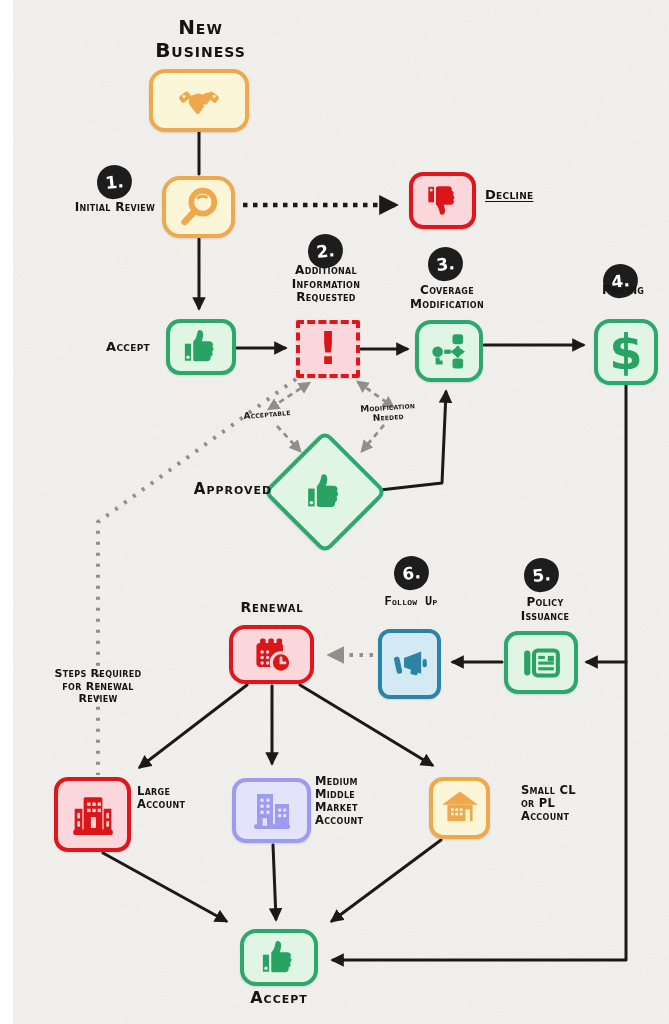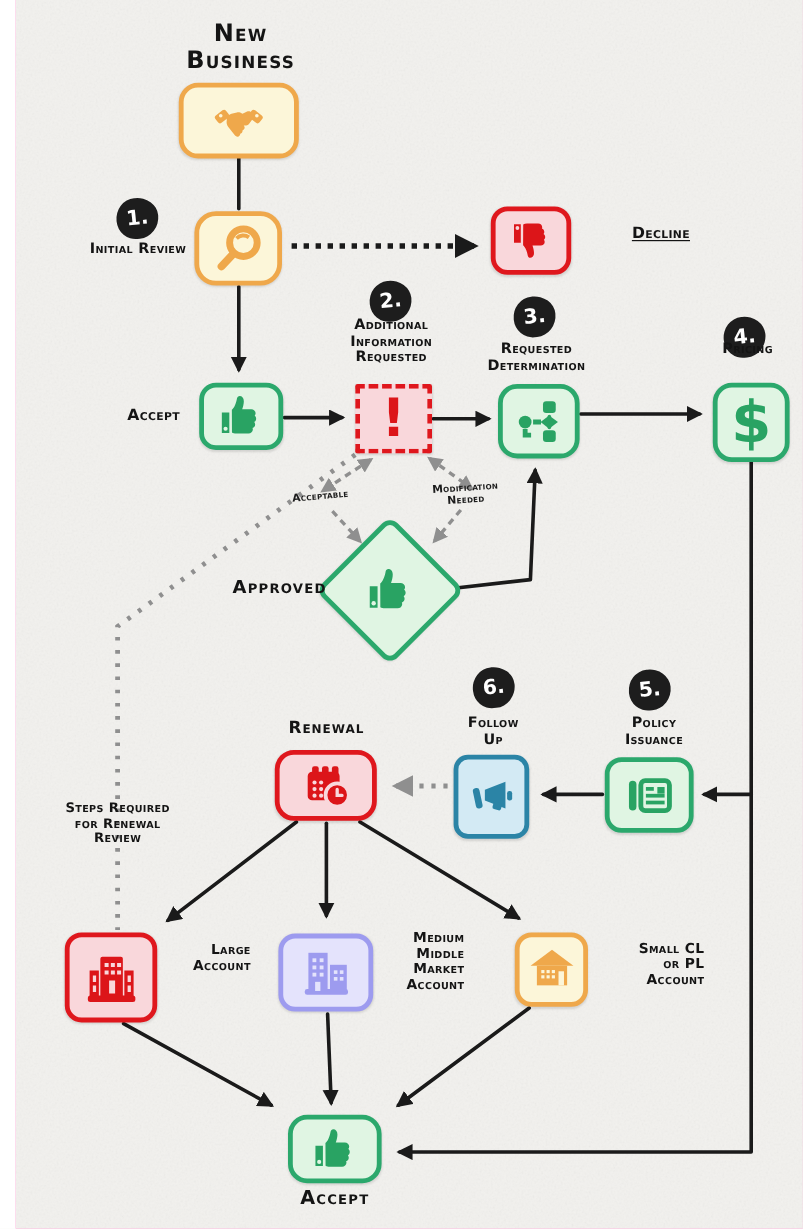--- a/index.html
+++ b/index.html
@@ -17,21 +17,21 @@
   .green {border-color:#2ba86c;background:#e0f5e3;color:#29a363;}
   .red   {border-color:#df171d;background:#f9d7db;color:#dc1519;}
   .blue  {border-color:#2b84a6;background:#d3eaf4;color:#2b84a6;}
   .purple{border-color:#9d9bef;background:#e4e3fc;color:#9d9bef;}
   .dashedbox{border-style:dashed;border-width:4px;border-radius:2px;}
   .diamond{transform:rotate(45deg);border-radius:9px;}
   .diamond .ic{transform:rotate(-45deg);}
   .ic{display:flex;align-items:center;justify-content:center;line-height:0;}
   .lbl{position:absolute;z-index:3;font-weight:bold;font-variant:small-caps;color:#141414;text-align:center;line-height:1.14;letter-spacing:.3px;}
   .title{font-size:20px;letter-spacing:1px;}
-  .left{text-align:right;}
+  .left{text-align:left;}
   .under{text-decoration:underline;text-underline-offset:2px;}
   .edgelbl{color:#1c1c1c;font-size:9px;letter-spacing:.2px;}
   .badge{position:absolute;z-index:3;width:35px;height:34px;background:#1d1d1d;color:#fff;display:flex;align-items:center;justify-content:center;font-weight:bold;font-size:17px;border-radius:48% 52% 50% 46% / 52% 48% 54% 48%;transform:rotate(-6deg);}
   .glyph{font-weight:bold;line-height:1;}
 </style>
 </head>
 <body>
 
 <div class="canvas">
 
@@ -130,21 +130,21 @@
     <span class="ic">
       <svg width="44" height="44" viewBox="0 0 24 24" fill="currentColor">
         <path d="M3.2 10.2h3.4v9.3H3.2z"></path>
         <circle cx="4.9" cy="17.6" r=".95" fill="#e0f5e3"></circle>
         <path d="M7.8 19.3c.5.3 1.2.5 1.9.5h5.6c1.1 0 2-.8 2-1.8 0-.25-.05-.5-.15-.7.7-.25 1.2-.9 1.2-1.65 0-.4-.15-.8-.4-1.1.5-.3.85-.85.85-1.5 0-.55-.25-1.05-.65-1.35.25-.3.4-.7.4-1.1 0-1-.9-1.8-2-1.8h-4.1c.35-1 .75-2.5.75-3.7 0-1.5-.8-2.4-1.9-2.4-.6 0-1.1.45-1.2 1.05-.25 1.5-.95 3.9-2 4.9l-.35.3z"></path>
       </svg>
     </span>
   </div>
 
   <div class="badge" style="left:415px;top:247px;">3.</div>
-  <div class="lbl" style="left:372px;top:284px;width:124px;font-size:12px;">Requested Determination</div>
+  <div class="lbl" style="left:372px;top:284px;width:124px;font-size:12px;">Coverage Modification</div>
   <div class="node green" style="left:402px;top:320px;width:68px;height:62px;border-radius:16px;">
     <span class="ic">
       <svg width="44" height="44" viewBox="0 0 24 24" fill="currentColor">
         <circle cx="5.8" cy="12.4" r="2.9"></circle>
         <rect x="13.9" y="2.9" width="5.8" height="5.4" rx="1.5"></rect>
         <rect x="13.9" y="16.1" width="5.8" height="5.4" rx="1.5"></rect>
         <path d="M9.4 12.4h3.6" stroke="currentColor" stroke-width="2.3"></path>
         <path d="M12.8 12.4 l3.9-3 4 3-4 3z"></path>
         <circle cx="16.8" cy="9.9" r=".8"></circle>
           <circle cx="16.8" cy="14.9" r=".8"></circle>
@@ -182,21 +182,21 @@
         <rect x="8.2" y="5.2" width="13" height="13.6" rx="2" fill="none" stroke="currentColor" stroke-width="2.2"></rect>
         <rect x="15.7" y="8.1" width="3.3" height="3"></rect>
         <rect x="10.5" y="8.1" width="3.6" height="1.7"></rect>
         <rect x="10.5" y="11.2" width="8.5" height="1.7"></rect>
         <rect x="10.5" y="14.3" width="8.5" height="1.7"></rect>
       </svg>
     </span>
   </div>
 
   <div class="badge" style="left:381px;top:556px;">6.</div>
-  <div class="lbl" style="left:368px;top:596px;width:60px;font-size:12px;">Follow Up</div>
+  <div class="lbl" style="left:368px;top:596px;width:60px;font-size:12px;font-family:Liberation Mono, monospace;">Follow Up</div>
   <div class="node blue" style="left:365px;top:629px;width:63px;height:70px;border-radius:12px;">
     <span class="ic">
       <svg width="42" height="42" viewBox="0 0 24 24" fill="currentColor">
         <rect x="3.6" y="7.8" width="3.2" height="9.8" rx="1.4" transform="rotate(-12 5.2 12.7)"></rect>
         <path d="M8.6 8.6 L18.4 4.8 v12.8 L8.6 13.8 z"></path>
         <rect x="12.4" y="14.6" width="4.2" height="3.6" rx="1" transform="rotate(16 14.5 16.4)"></rect>
         <rect x="19.2" y="9.2" width="2.4" height="4.6" rx="1.1"></rect>
       </svg>
     </span>
   </div>

